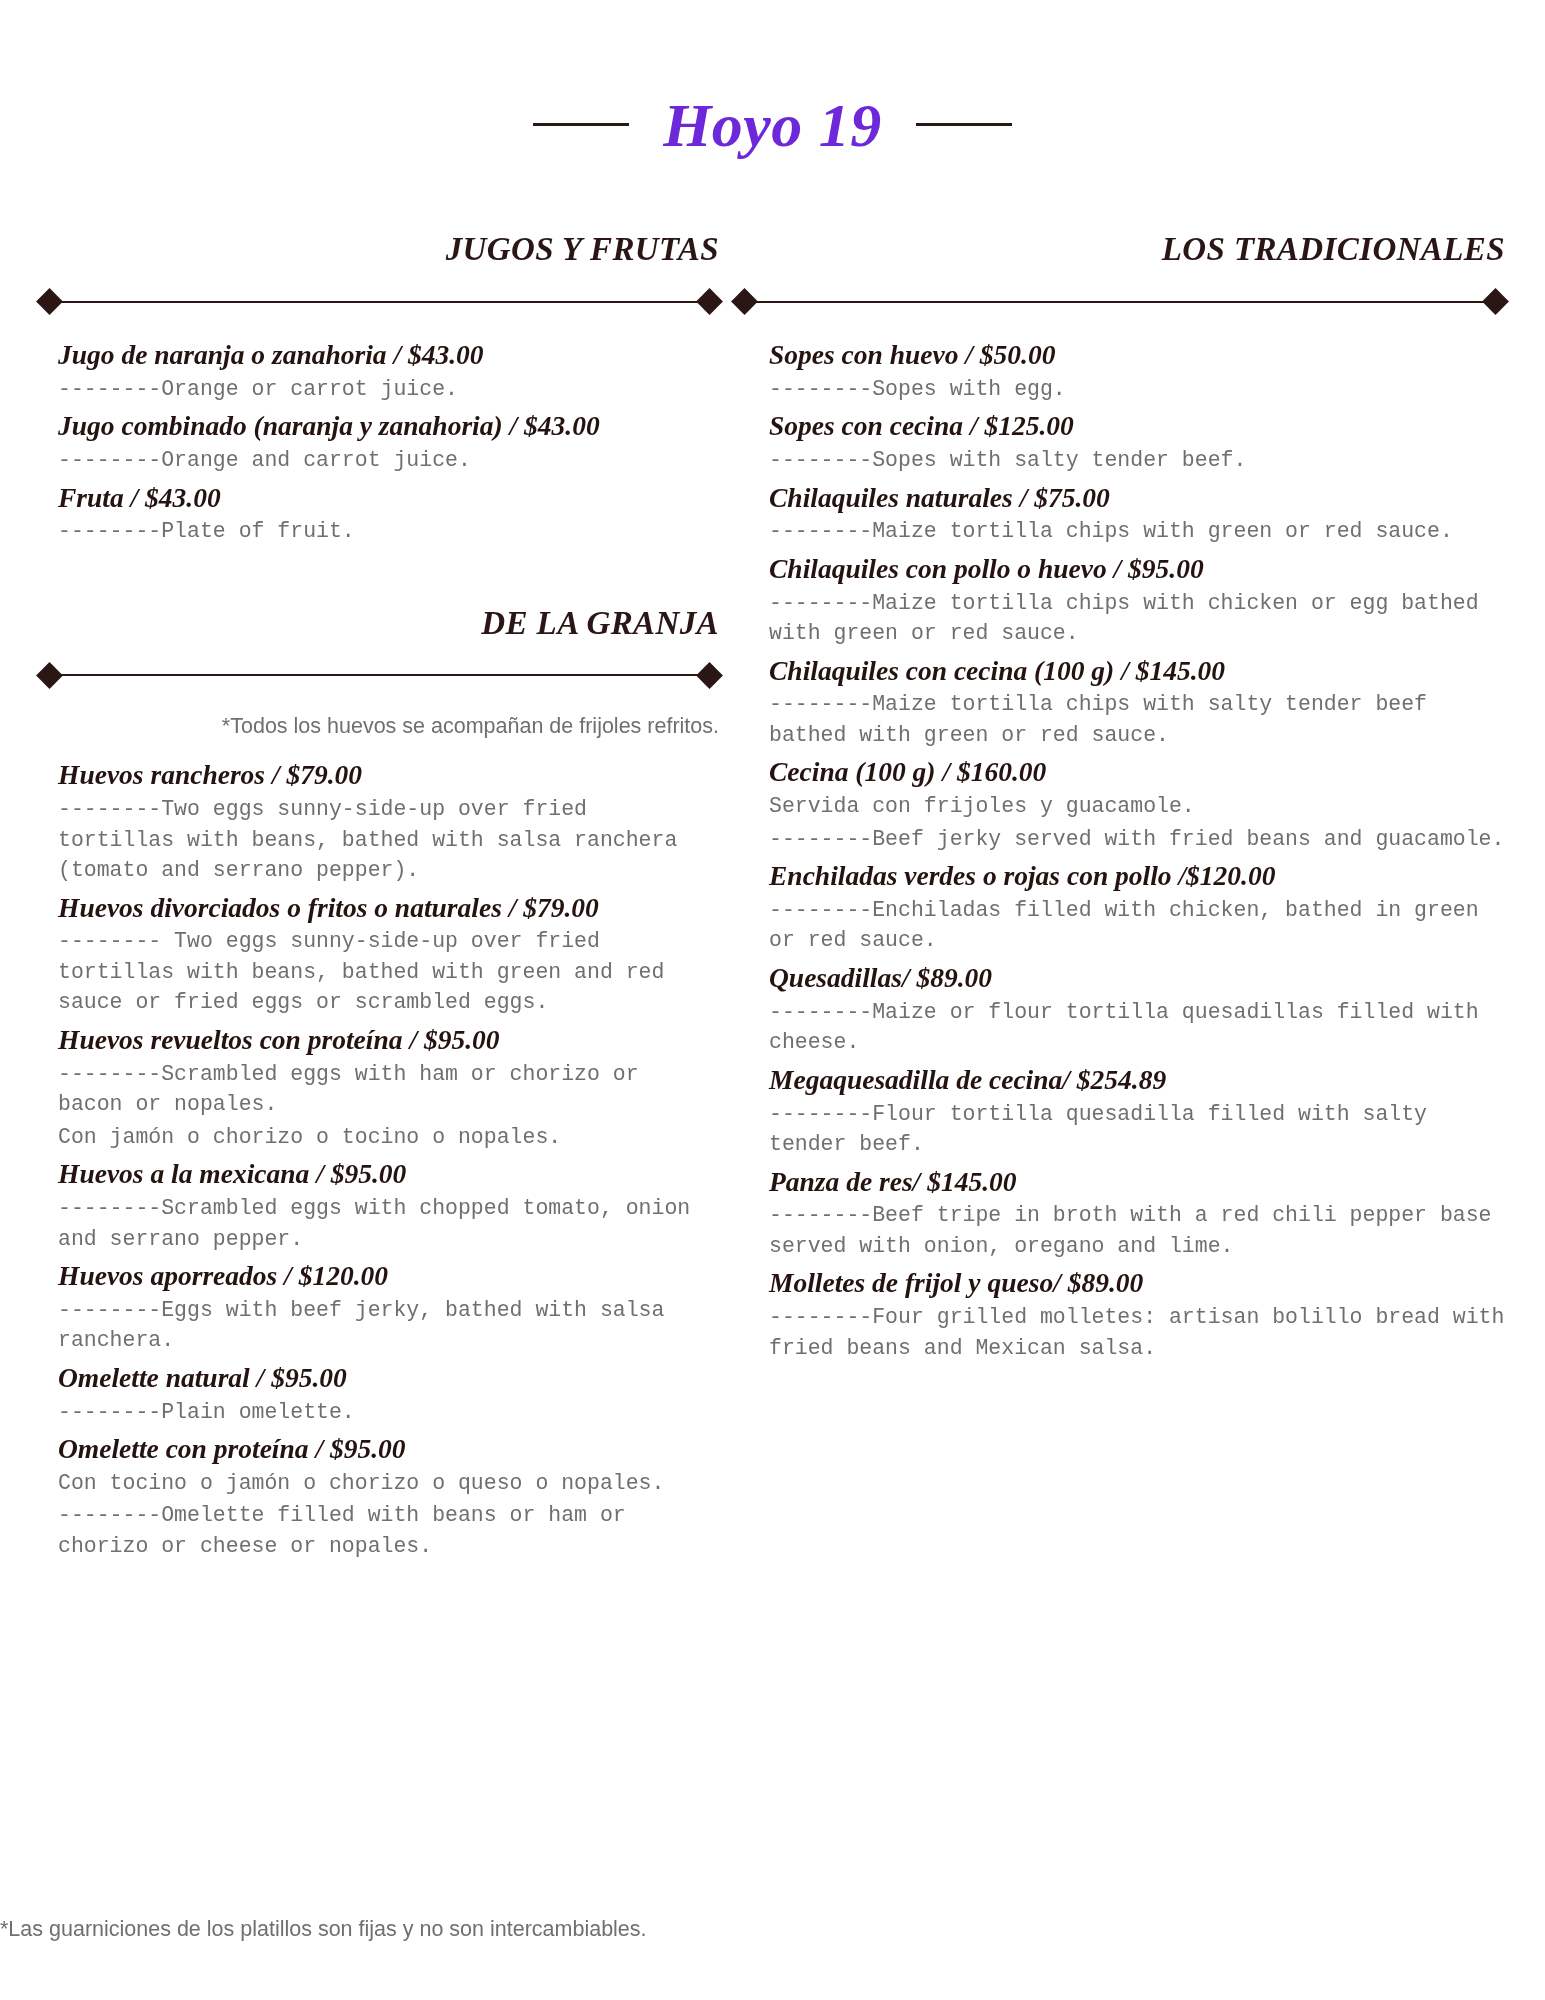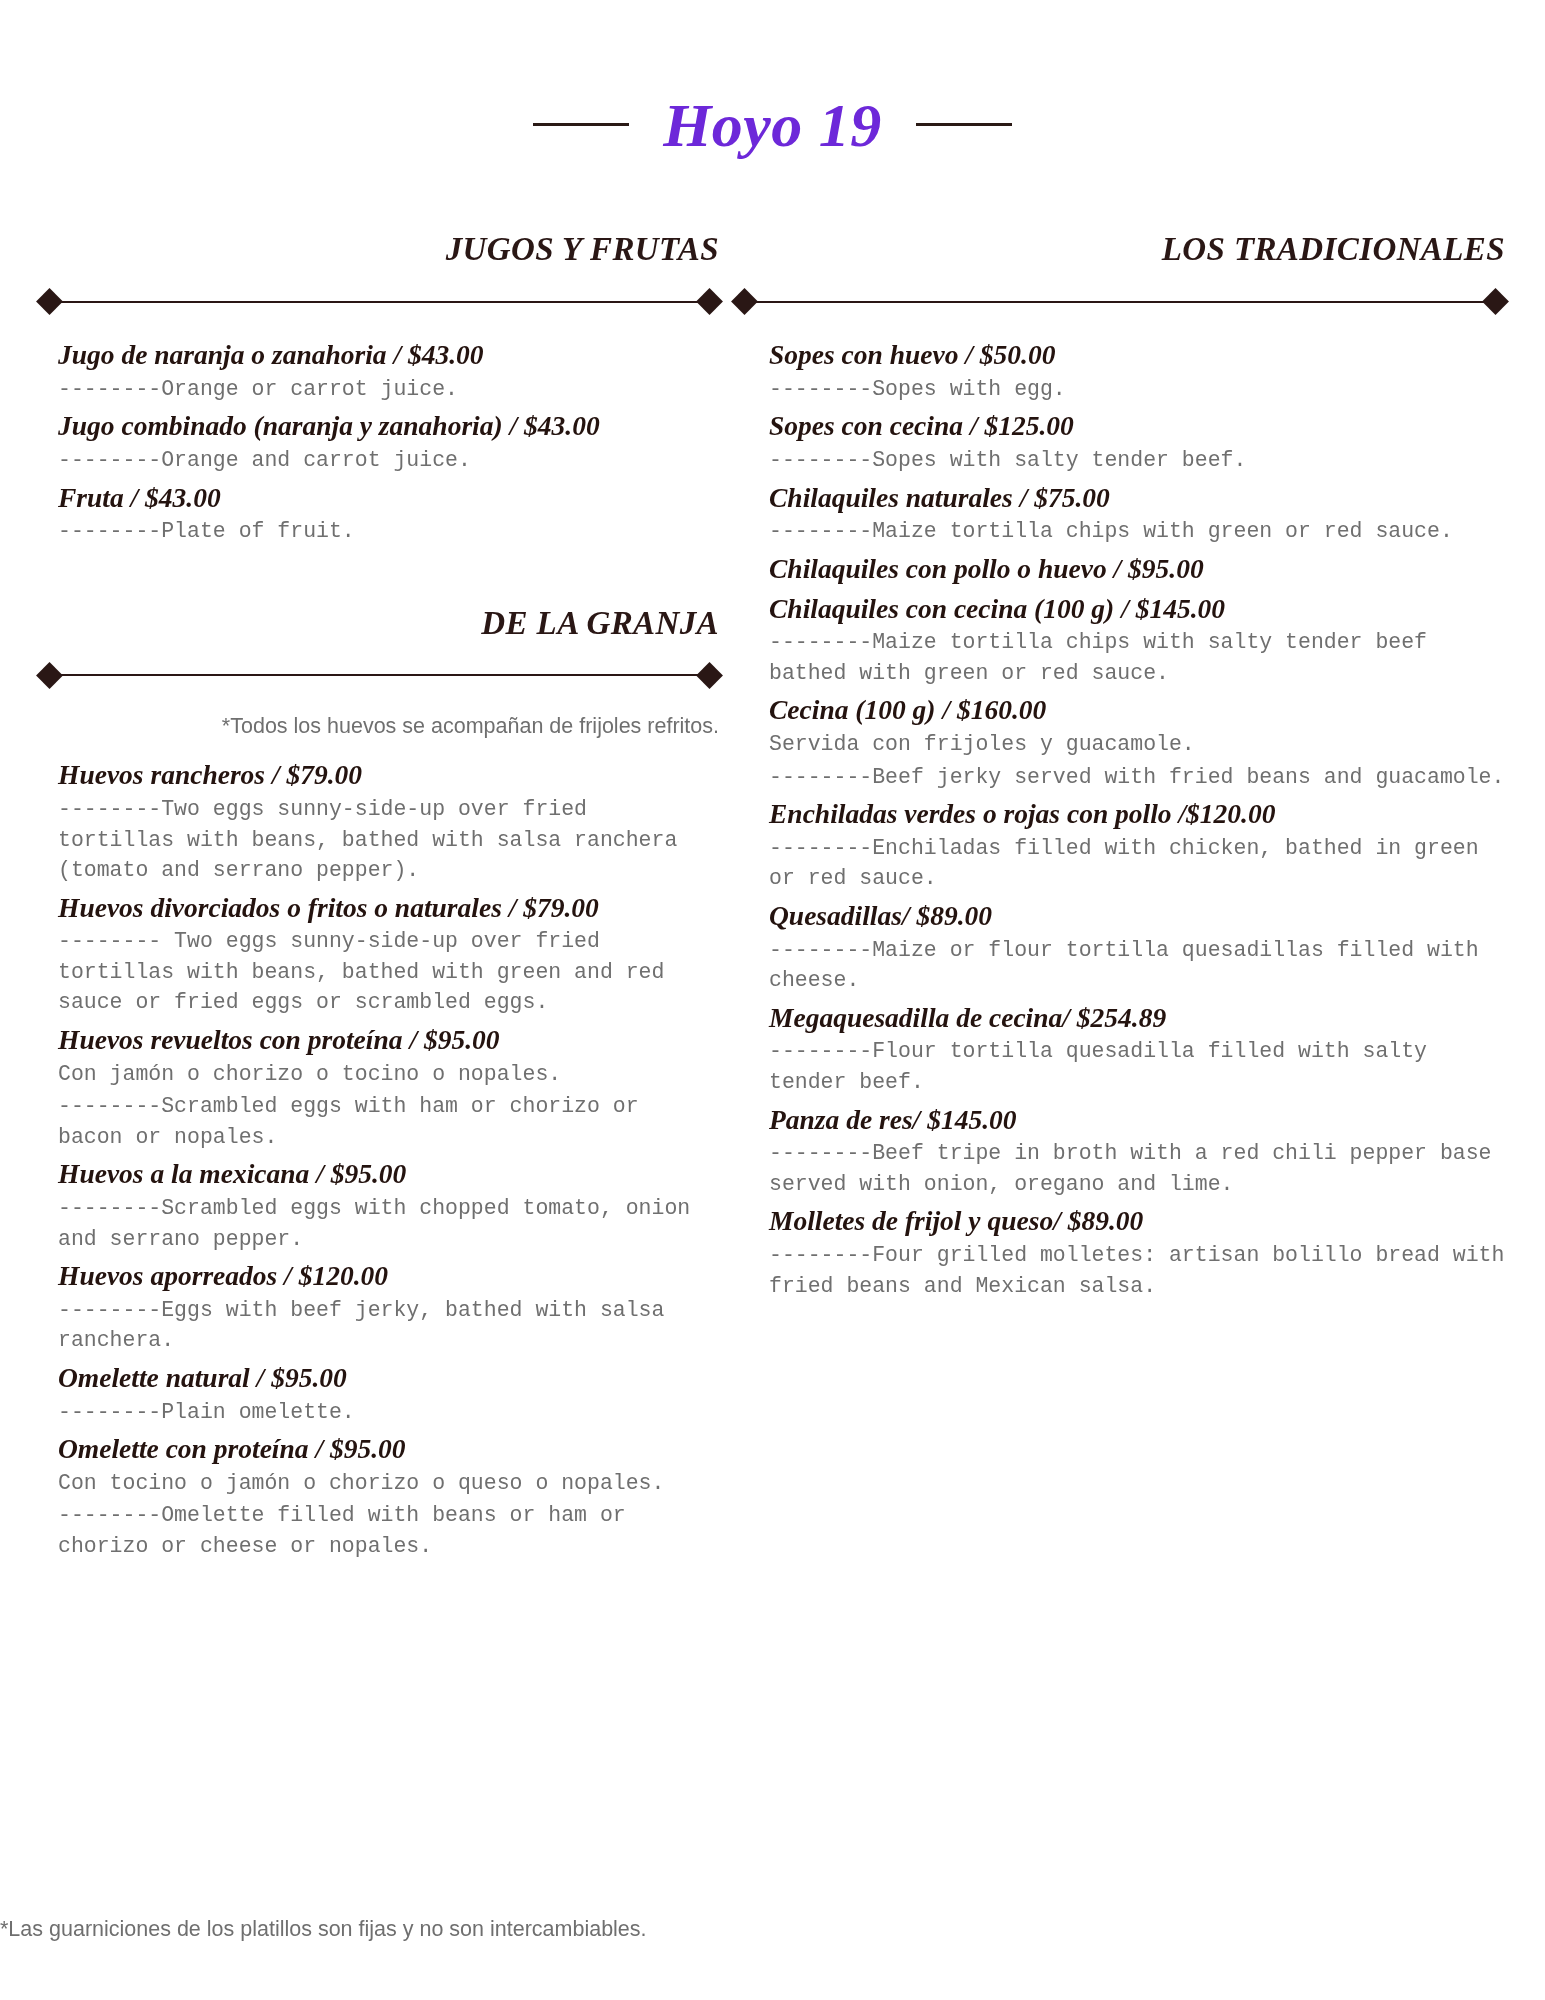--- a/index.html
+++ b/index.html
@@ -211,22 +211,22 @@
             <div class="item-desc">--------Two eggs sunny-side-up over fried tortillas with beans, bathed with salsa ranchera (tomato and serrano pepper).</div>
           </div>
 
           <div class="item">
             <div class="item-name">Huevos divorciados o fritos o naturales / $79.00</div>
             <div class="item-desc">-------- Two eggs sunny-side-up over fried tortillas with beans, bathed with green and red sauce or fried eggs or scrambled eggs.</div>
           </div>
 
           <div class="item">
             <div class="item-name">Huevos revueltos con proteína / $95.00</div>
+            <div class="item-desc">--------Scrambled eggs with ham or chorizo or bacon or nopales.</div>
             <div class="item-desc">Con jamón o chorizo o tocino o nopales.</div>
-            <div class="item-desc">--------Scrambled eggs with ham or chorizo or bacon or nopales.</div>
           </div>
 
           <div class="item">
             <div class="item-name">Huevos a la mexicana / $95.00</div>
             <div class="item-desc">--------Scrambled eggs with chopped tomato, onion and serrano pepper.</div>
           </div>
 
           <div class="item">
             <div class="item-name">Huevos aporreados / $120.00</div>
             <div class="item-desc">--------Eggs with beef jerky, bathed with salsa ranchera.</div>
@@ -270,20 +270,21 @@
             <div class="item-desc">--------Sopes with salty tender beef.</div>
           </div>
 
           <div class="item">
             <div class="item-name">Chilaquiles naturales / $75.00</div>
             <div class="item-desc">--------Maize tortilla chips with green or red sauce.</div>
           </div>
 
           <div class="item">
             <div class="item-name">Chilaquiles con pollo o huevo / $95.00</div>
+            <div class="item-desc">--------Maize tortilla chips with chicken or egg bathed with green or red sauce.</div>
           </div>
 
           <div class="item">
             <div class="item-name">Chilaquiles con cecina (100 g) / $145.00</div>
             <div class="item-desc">--------Maize tortilla chips with salty tender beef bathed with green or red sauce.</div>
           </div>
 
           <div class="item">
             <div class="item-name">Cecina (100 g) / $160.00</div>
             <div class="item-desc">Servida con frijoles y guacamole.</div>

